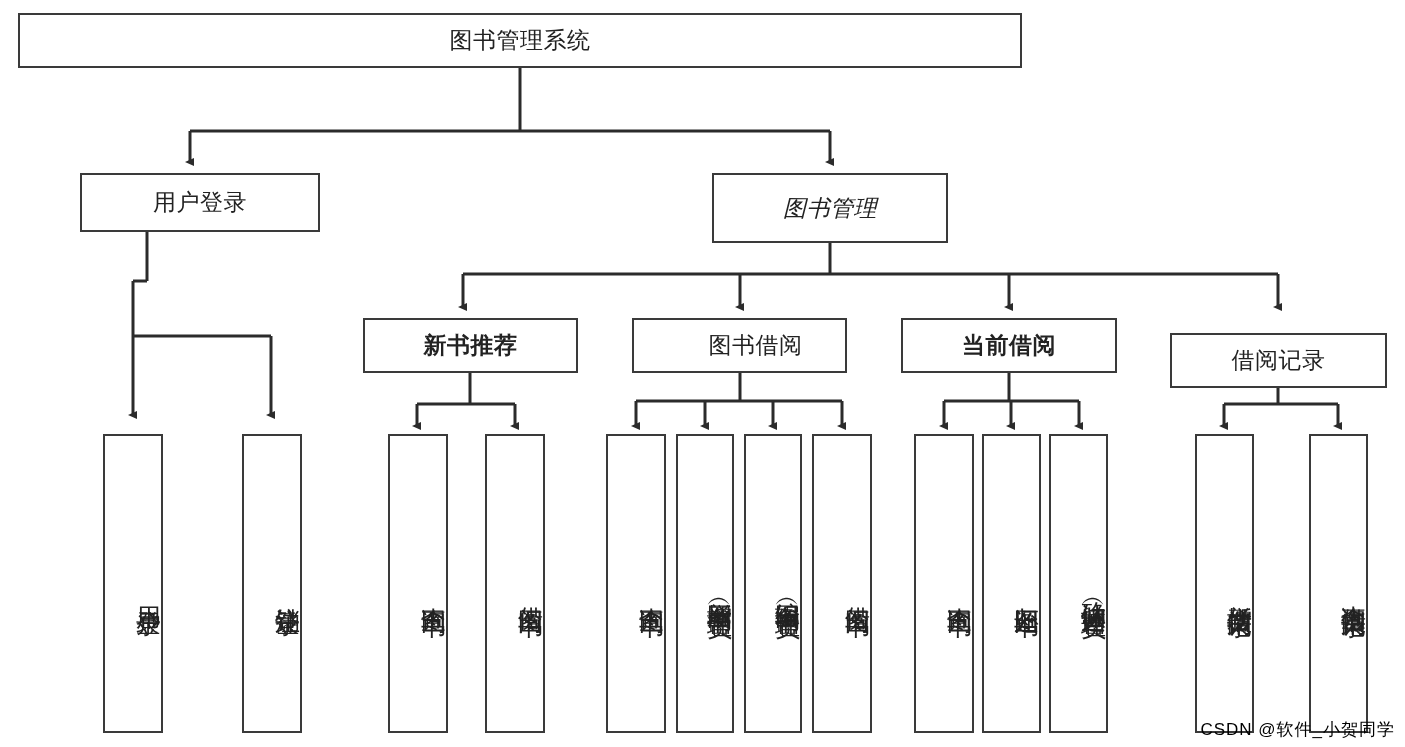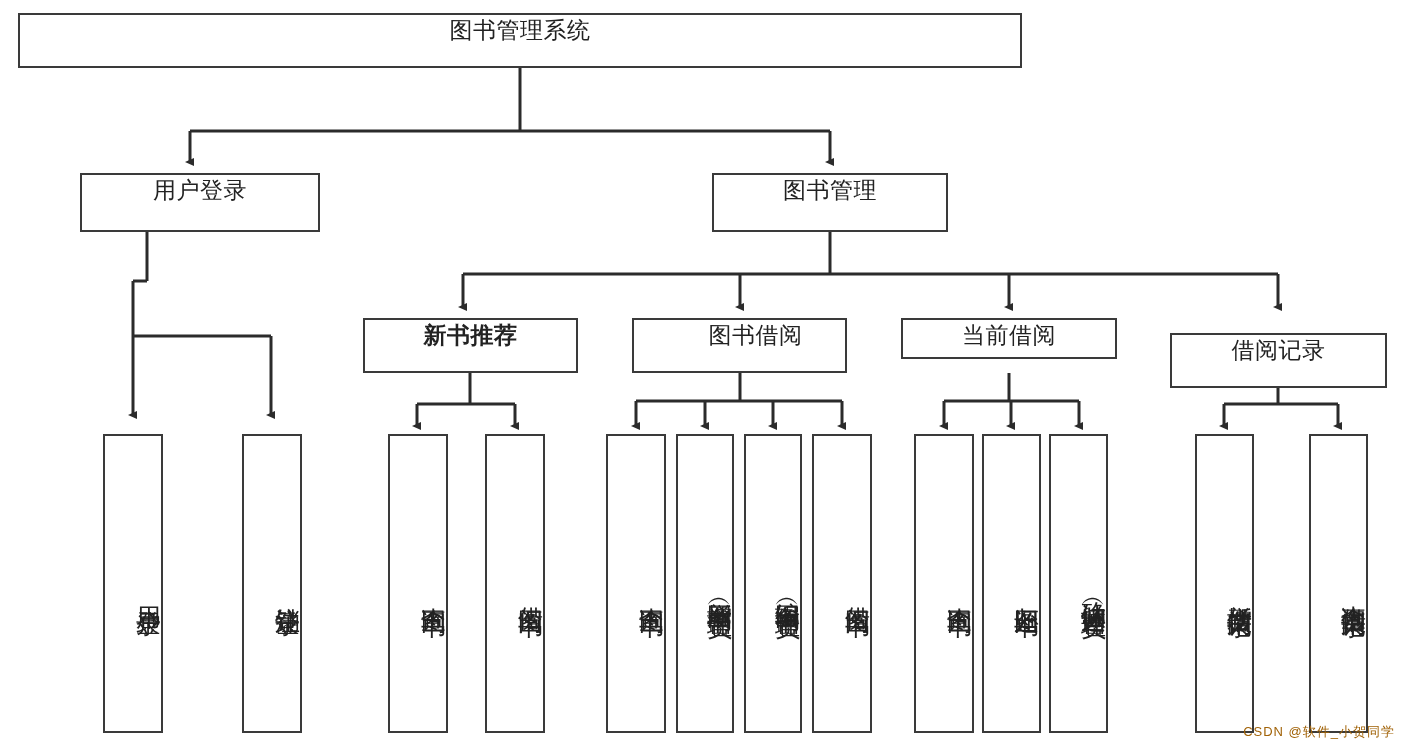--- a/index.html
+++ b/index.html
@@ -24,21 +24,21 @@
     width: 1405px;
     height: 747px;
     pointer-events: none;
   }
   .node {
     position: absolute;
     box-sizing: border-box;
     background: #ffffff;
     border: 2px solid #3a3a3a;
     display: flex;
-    align-items: flex-start;
+    align-items: center;
     justify-content: center;
     color: #222222;
   }
   .node.horiz {
     font-size: 23px;
     letter-spacing: 0.5px;
   }
   .node.vert {
     writing-mode: vertical-rl;
     text-orientation: upright;
@@ -51,22 +51,22 @@
   }
   .node.vert .vlabel {
     writing-mode: vertical-rl;
     text-orientation: upright;
     white-space: nowrap;
   }
   .watermark {
     position: absolute;
     right: 10px;
     bottom: 6px;
-    font-size: 13px;
-    color: #a16207;
+    font-size: 17px;
+    color: #000000;
     letter-spacing: 1px;
     white-space: nowrap;
   }
 </style>
 </head>
 <body>
 
 <div id="canvas">
 
   <svg class="edges" viewBox="0 0 1405 747">
@@ -121,31 +121,31 @@
     </g>
   </svg>
 
   <div class="node horiz" style="left:18px; top:13px; width:1004px; height:55px;">
     <span>图书管理系统</span>
   </div>
 
   <div class="node horiz" style="left:80px; top:173px; width:240px; height:59px;">
     <span>用户登录</span>
   </div>
-  <div class="node horiz" style="left:712px; top:173px; width:236px; height:59px;">
+  <div class="node horiz" style="left:712px; top:173px; width:236px; height:70px;font-style:italic;">
     <span>图书管理</span>
   </div>
 
   <div class="node horiz" style="left:363px; top:318px; width:215px; height:55px;font-weight:bold;">
     <span>新书推荐</span>
   </div>
   <div class="node horiz" style="left:632px; top:318px; width:215px; height:55px;padding-left:32px;">
     <span>图书借阅</span>
   </div>
-  <div class="node horiz" style="left:901px; top:318px; width:216px; height:41px;">
+  <div class="node horiz" style="left:901px; top:318px; width:216px; height:55px;font-weight:bold;">
     <span>当前借阅</span>
   </div>
   <div class="node horiz" style="left:1170px; top:318px; width:217px; height:55px;margin-top:15px;">
     <span>借阅记录</span>
   </div>
 
   <div class="node vert" style="left:103px; top:434px; width:60px; height:299px;">
     <span class="vlabel">用户登录</span>
   </div>
   <div class="node vert" style="left:242px; top:434px; width:60px; height:299px;">

